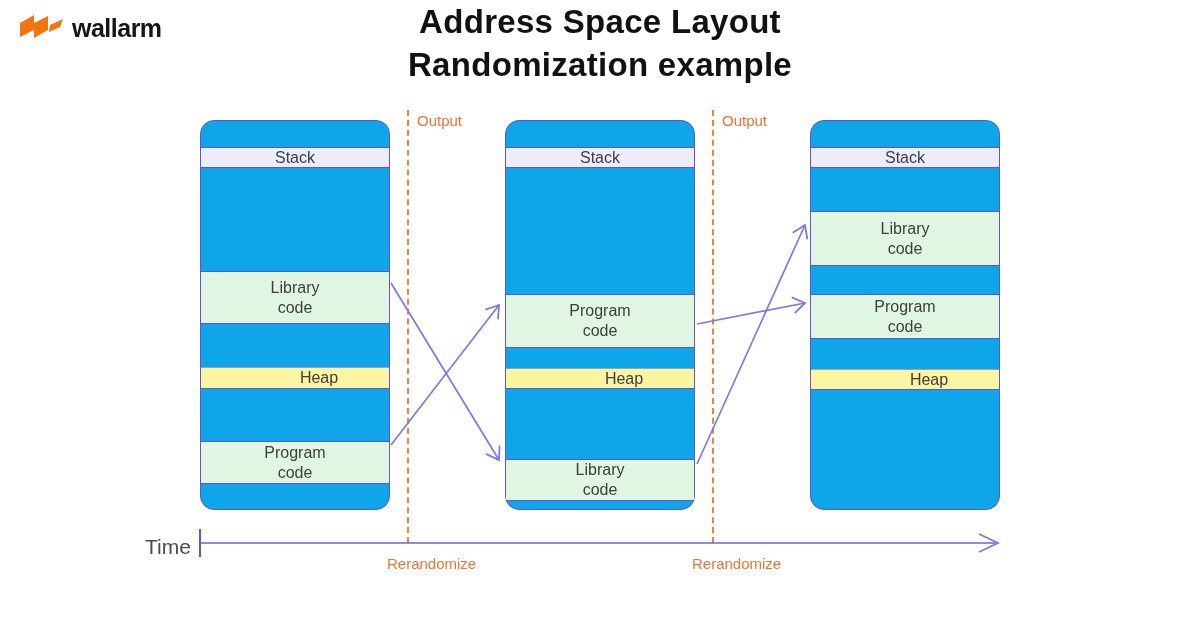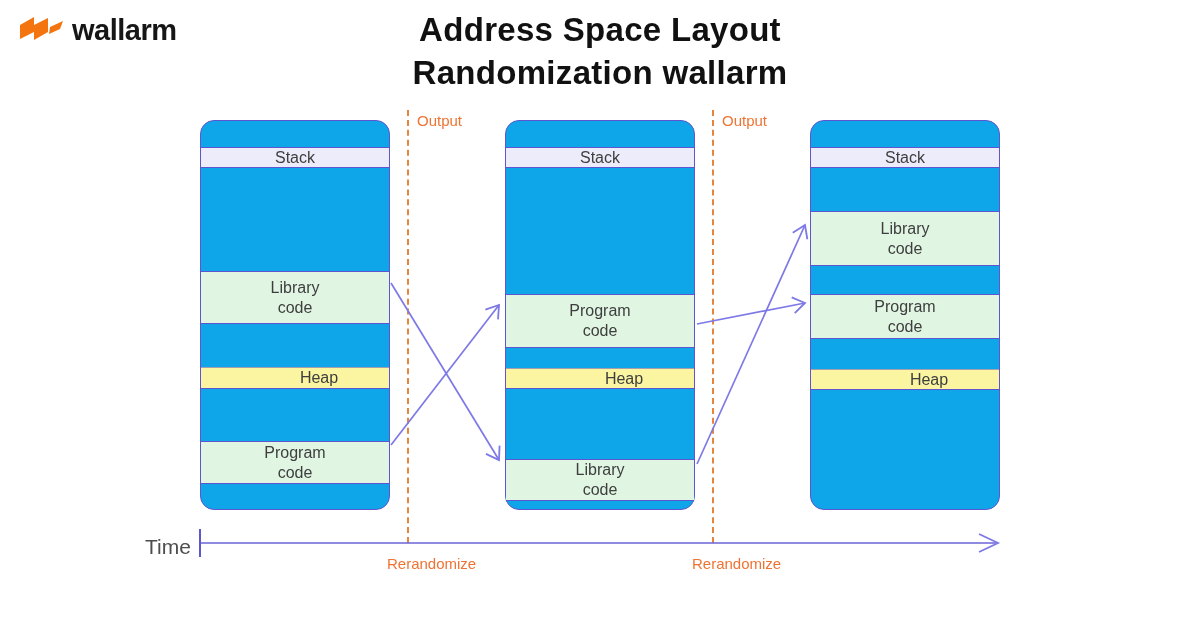--- a/index.html
+++ b/index.html
@@ -3,23 +3,23 @@
 <meta charset="utf-8">
 <style>
   html,body{margin:0;padding:0;background:#ffffff;}
   #canvas{
     position:relative;width:1200px;height:628px;overflow:hidden;background:#ffffff;
     font-family:"Liberation Sans", sans-serif;
   }
   
   .logo{position:absolute;left:20px;top:14px;display:flex;align-items:center;gap:8px;}
   .logo svg{display:block;}
-  .logo-text{font-size:29px;font-weight:bold;color:#161616;letter-spacing:-0.5px;}
+  .logo-text{font-size:25px;font-weight:bold;color:#161616;letter-spacing:-0.5px;}
   .title{
-    position:absolute;left:0;top:8px;width:100%;text-align:center;
+    position:absolute;left:0;top:0;width:100%;text-align:center;
     font-size:33px;line-height:43px;font-weight:bold;color:#111111;letter-spacing:0.3px;
   }
   
   .col{
     position:absolute;top:120px;width:190px;height:390px;background:#0ea5e9;
     border:1.5px solid #5d56cf;border-radius:14px;box-sizing:border-box;z-index:2;
   }
   #c1{left:200px}  #c2{left:505px}  #c3{left:810px}
   .seg{
     position:absolute;left:0;right:0;box-sizing:border-box;
@@ -58,21 +58,21 @@
       <svg width="44" height="29" viewBox="0 0 44 29" xmlns="http://www.w3.org/2000/svg">
         <polygon points="0,9 14,1 14,9 28,2 28,16 14,24 14,16 0,23" fill="#f4750f"></polygon>
         <polygon points="30,11 43,5 40,13 29,18" fill="#f4750f"></polygon>
       </svg>
     </span>
     <span class="logo-text">wallarm</span>
   </div>
 
   <div class="title">
     <div>Address Space Layout</div>
-    <div>Randomization wallarm</div>
+    <div>Randomization example</div>
   </div>
 
   <div class="dash" id="dash1"></div>
   <div class="dash" id="dash2"></div>
   <div class="evt" id="output1">Output</div>
   <div class="evt" id="output2">Output</div>
   <div class="evt" id="rerand1">Rerandomize</div>
   <div class="evt" id="rerand2">Rerandomize</div>
 
   <div class="col" id="c1">

